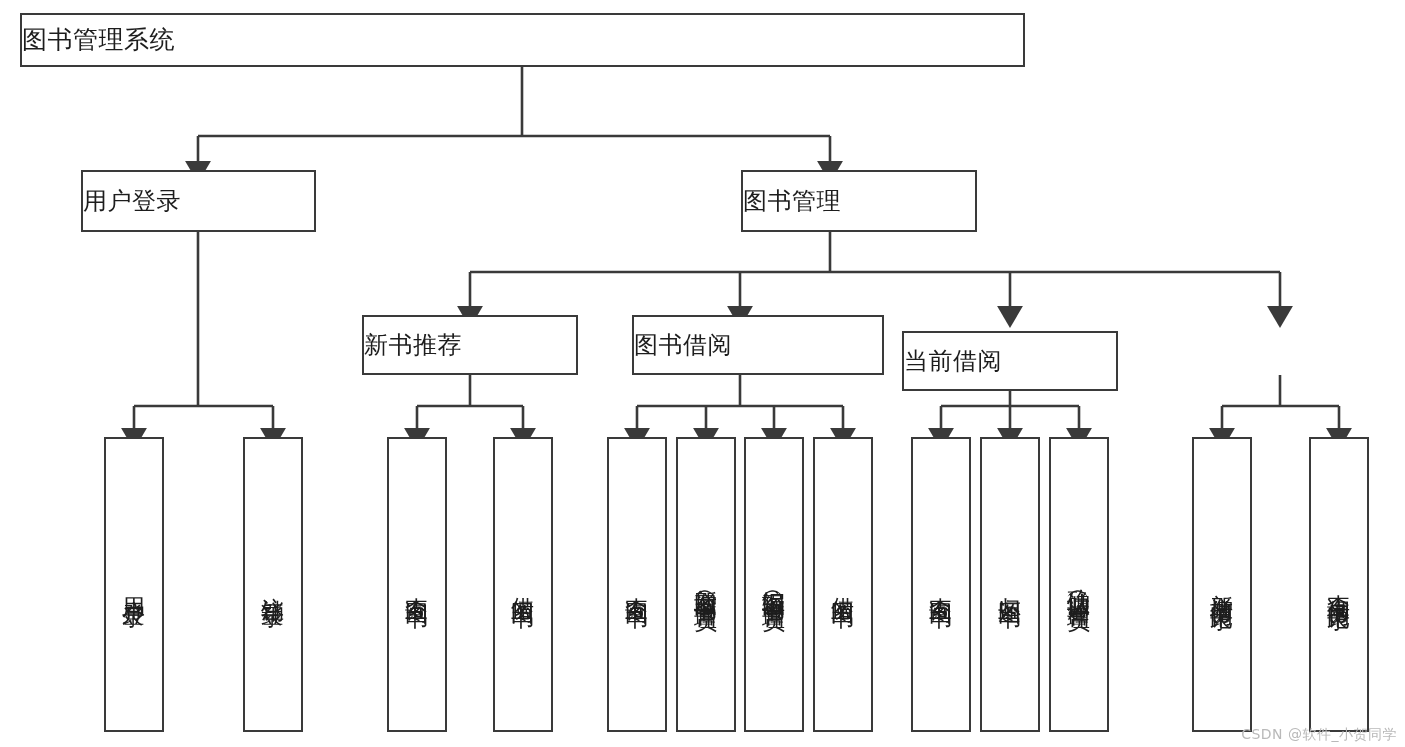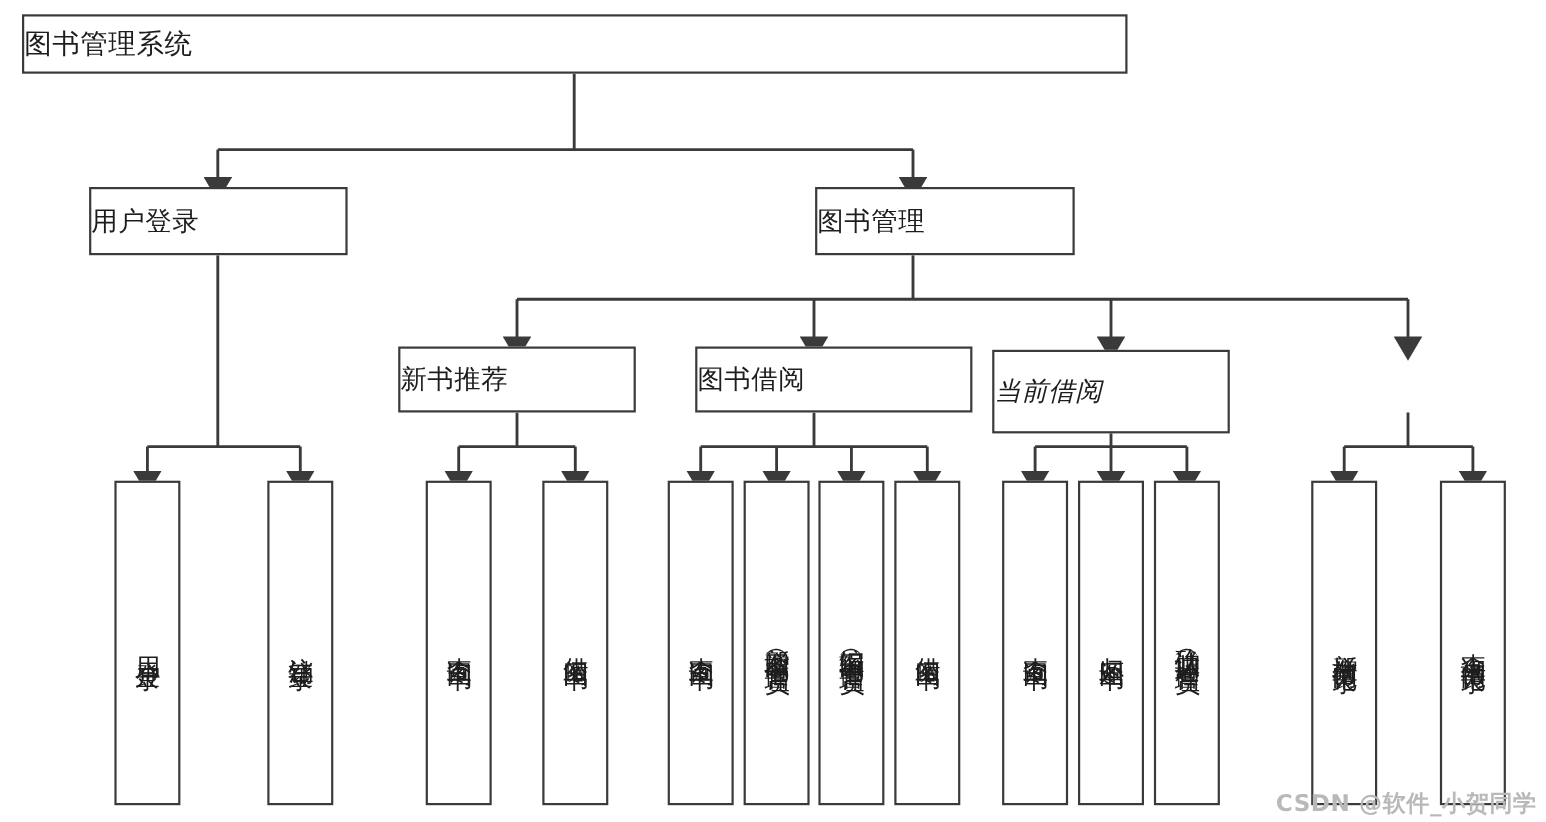--- a/index.html
+++ b/index.html
@@ -41,25 +41,24 @@
     writing-mode:vertical-rl;
     text-orientation:upright;
     font-size:23px;
     line-height:1.05;
     letter-spacing:3px;
     max-height:276px;
   }
   .watermark{
     position:absolute;
     right:8px;bottom:3px;
-    font-size:21px;
+    font-size:14px;
     color:#b9b9b9;
     white-space:nowrap;
     letter-spacing:0.5px;
-    font-weight:bold;
   }
 </style>
 </head>
 <body>
 
 <div id="diagram">
 
   <svg class="edges" viewBox="0 0 1405 747" xmlns="http://www.w3.org/2000/svg">
     <defs>
       <marker id="arw" markerWidth="9" markerHeight="10" refX="1.2" refY="5" orient="auto" markerUnits="strokeWidth">
@@ -120,21 +119,21 @@
   <div class="node h-node" style="left:711px;top:170px;width:236px;height:62px;margin-left:30px;">
     <span class="lbl">图书管理</span>
   </div>
 
   <div class="node h-node" style="left:362px;top:315px;width:216px;height:60px;">
     <span class="lbl">新书推荐</span>
   </div>
   <div class="node h-node" style="left:632px;top:315px;width:252px;height:60px;">
     <span class="lbl">图书借阅</span>
   </div>
-  <div class="node h-node" style="left:902px;top:318px;width:216px;height:76px;font-style:italic;">
+  <div class="node h-node" style="left:902px;top:331px;width:216px;height:60px;">
     <span class="lbl">当前借阅</span>
   </div>
 
   <div class="node v-node" style="left:104px;top:437px;width:60px;height:295px;">
     <span class="lbl">用户登录</span>
   </div>
   <div class="node v-node" style="left:243px;top:437px;width:60px;height:295px;">
     <span class="lbl">注销登录</span>
   </div>
 

